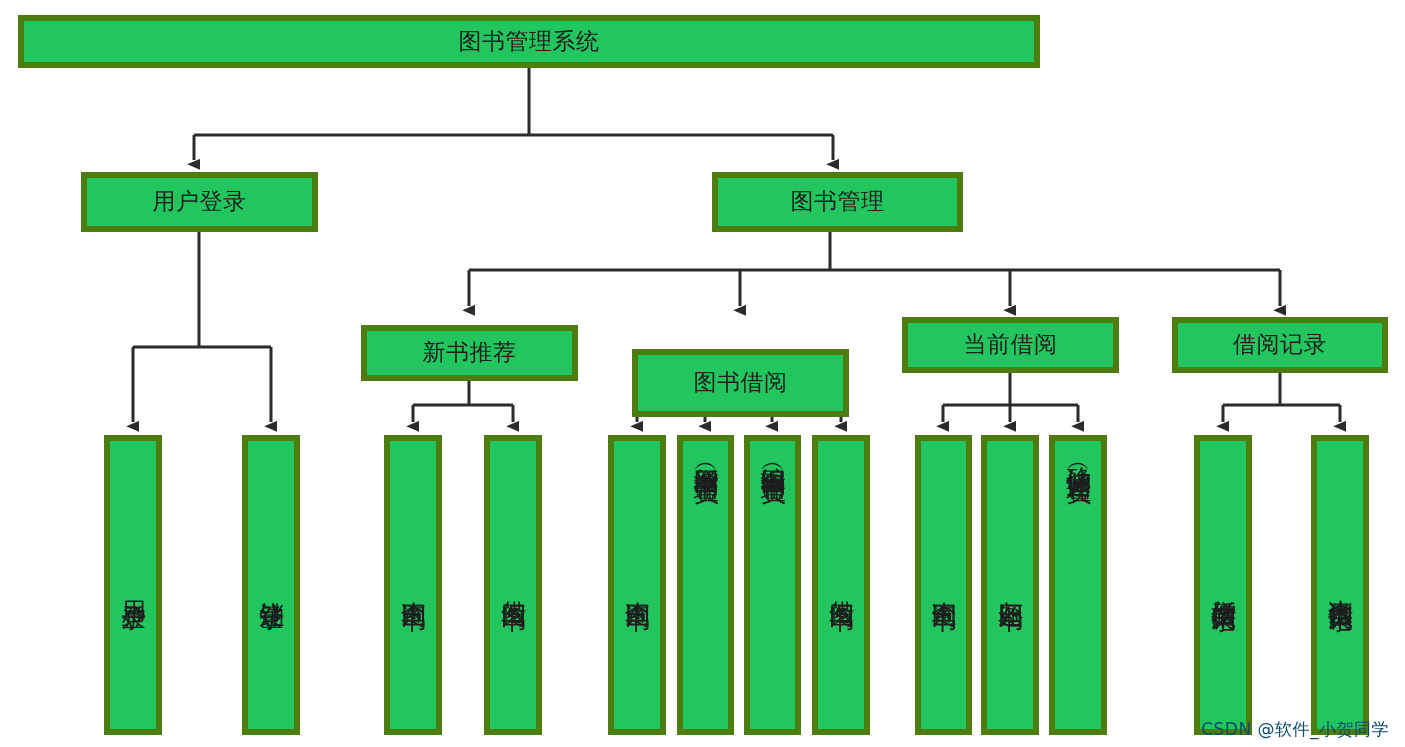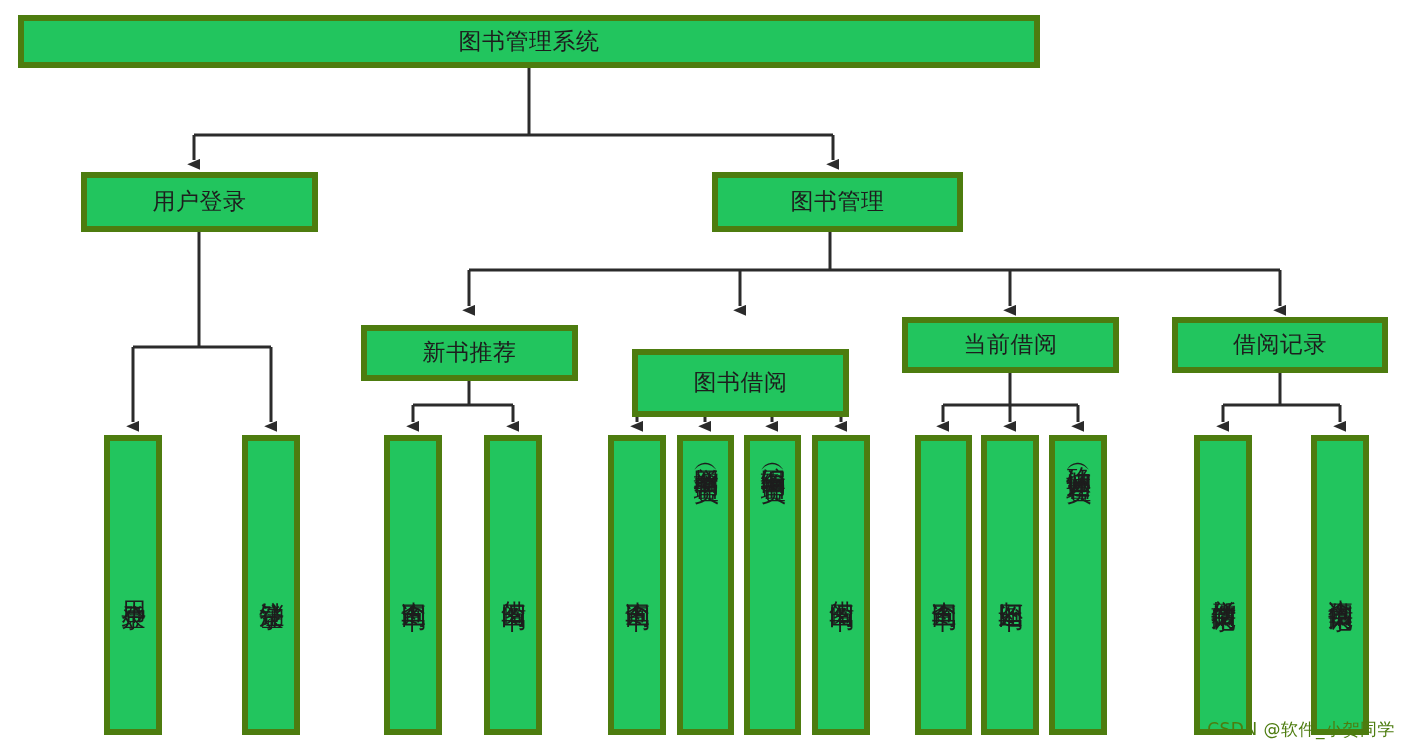--- a/index.html
+++ b/index.html
@@ -61,24 +61,24 @@
     line-height: 1.05;
     letter-spacing: 2px;
     text-align: center;
   }
   .node.v.mid {
     align-items: center;
     padding-top: 0;
   }
   .watermark {
     position: absolute;
-    right: 10px;
+    right: 16px;
     bottom: 6px;
     font-size: 17px;
-    color: #4d7c0f;
+    color: #0c4a6e;
     white-space: nowrap;
     letter-spacing: 0.5px;
   }
 </style>
 </head>
 <body>
 
 <div id="canvas">
 
   <svg class="wires" viewBox="0 0 1405 747">

